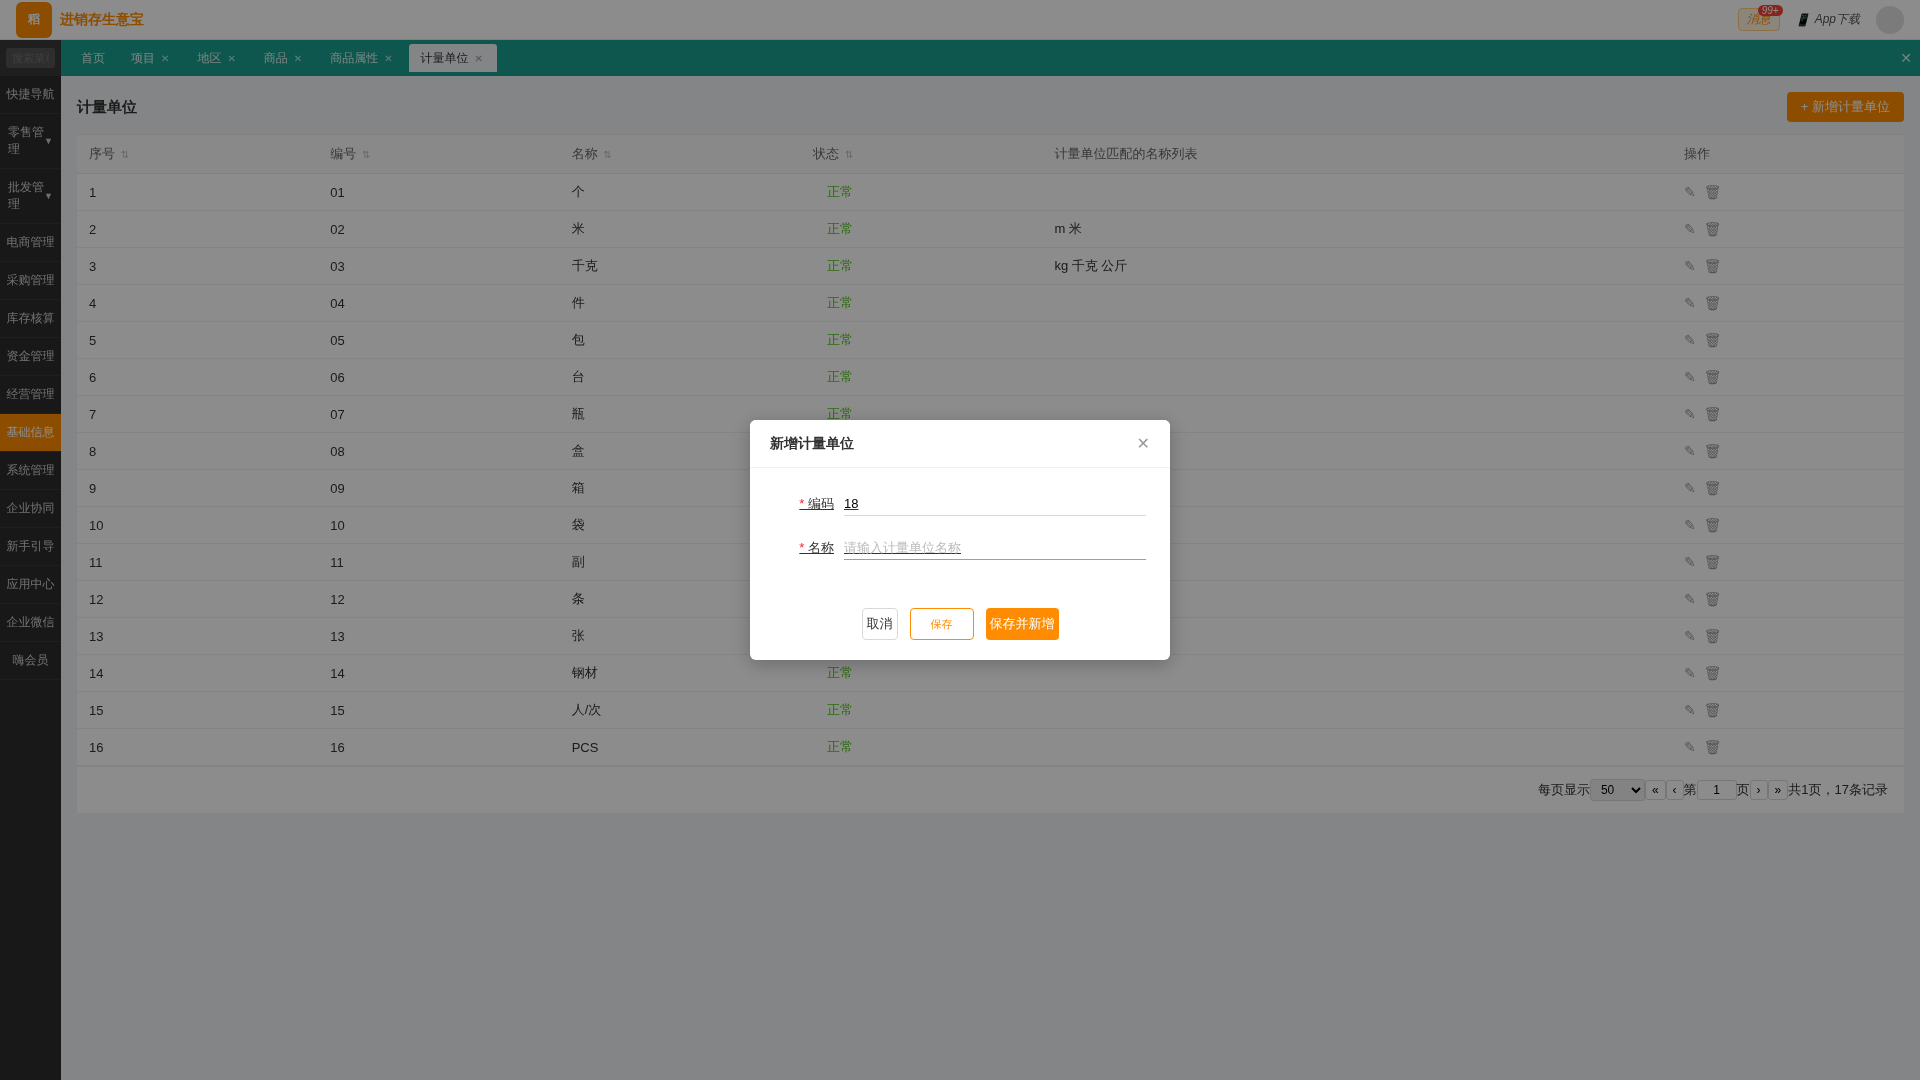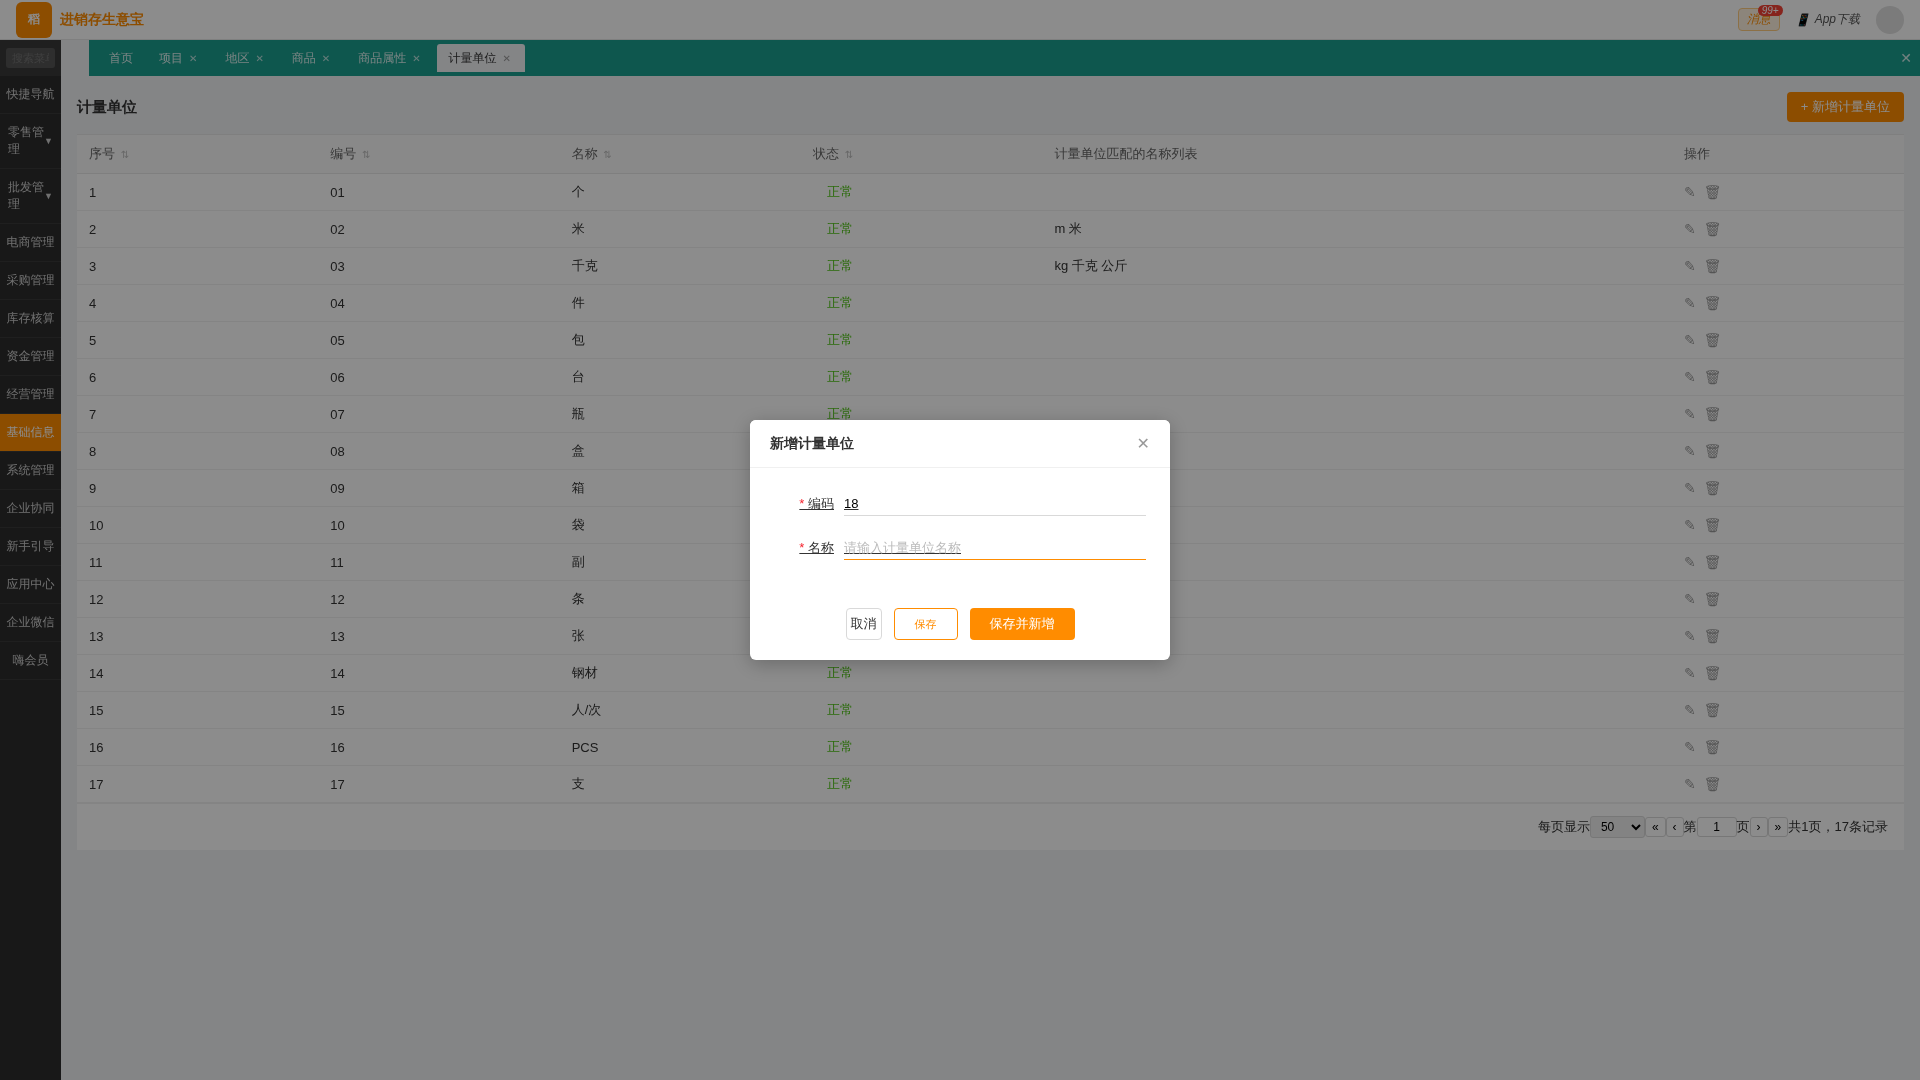--- a/index.html
+++ b/index.html
@@ -120,21 +120,20 @@
     
     .tab-bar {
       background: #1a9e8f;
       display: flex;
       align-items: center;
       height: 36px;
       padding: 0 8px;
       gap: 2px;
       flex-shrink: 0;
       position: relative;
-      margin-left: 28px;
     }
     .tab {
       display: flex; align-items: center; gap: 4px;
       padding: 0 12px;
       height: 28px;
       border-radius: 3px 3px 0 0;
       cursor: pointer;
       font-size: 12px;
       color: rgba(255,255,255,0.85);
     }
@@ -321,21 +320,21 @@
       border-radius: 4px;
       padding: 6px 20px;
       font-size: 11px;
       cursor: pointer;
     }
     .btn-save-new {
       background: #ff8c00;
       color: white;
       border: none;
       border-radius: 4px;
-      padding: 6px 20px;
+      padding: 6px 4px;
       font-size: 13px;
       cursor: pointer;
     }
 
     
     .sort-icon { color: #bbb; font-size: 10px; margin-left: 2px; }
   </style>
 </head>
 <body>
 
@@ -634,33 +633,20 @@
       <td>PCS</td>
       <td><span class="status-normal">正常</span></td>
       <td></td>
       <td>
         <div class="action-icons">
           <span class="action-icon" title="编辑">✎</span>
           <span class="action-icon" title="删除">🗑</span>
         </div>
       </td>
     </tr>
-            <tr>
-      <td>17</td>
-      <td>17</td>
-      <td>支</td>
-      <td><span class="status-normal">正常</span></td>
-      <td></td>
-      <td>
-        <div class="action-icons">
-          <span class="action-icon" title="编辑">✎</span>
-          <span class="action-icon" title="删除">🗑</span>
-        </div>
-      </td>
-    </tr>
           </tbody>
       </table>
 
       <div class="pagination-bar">
         <span>每页显示</span>
         <select class="page-size-select">
           <option>50</option>
           <option>100</option>
           <option>200</option>
         </select>

